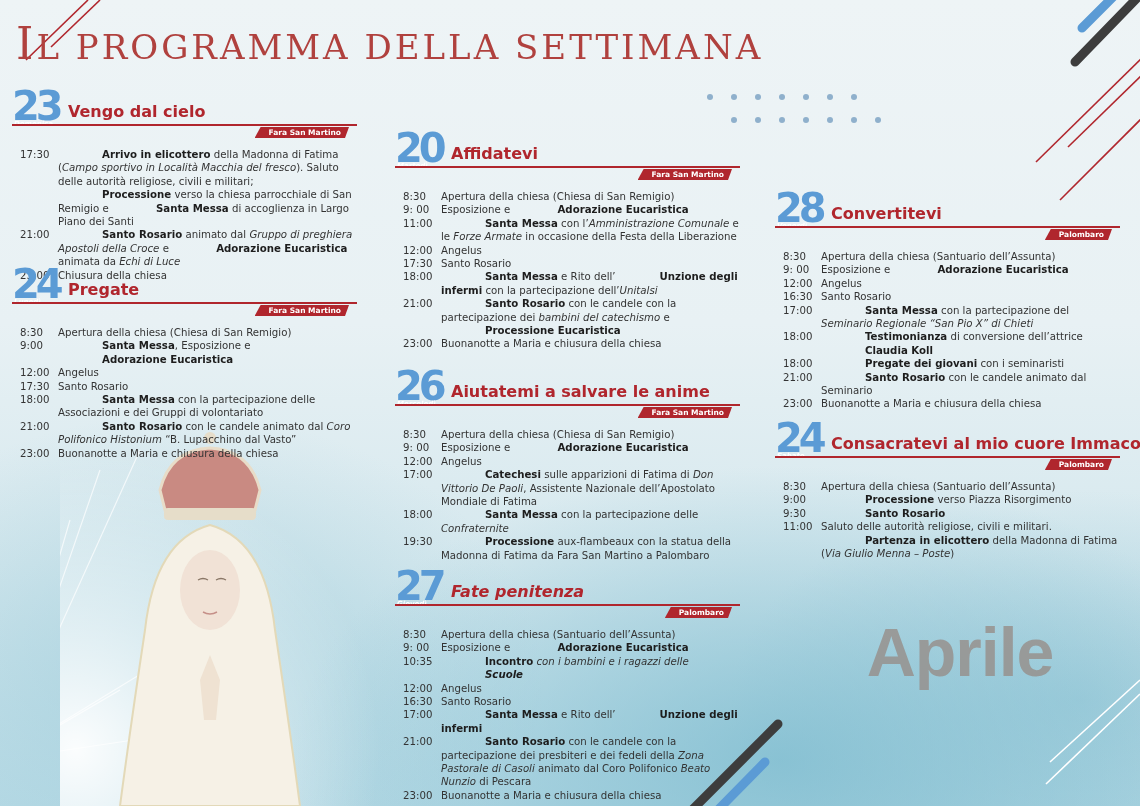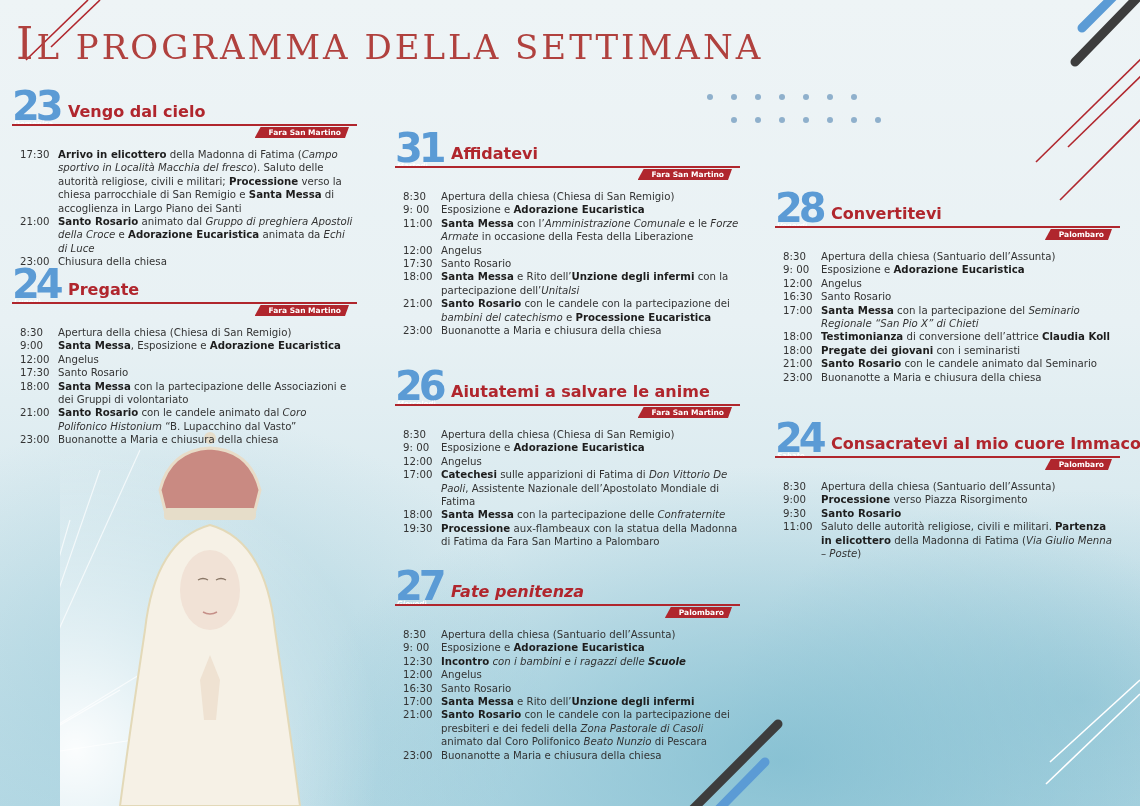--- a/index.html
+++ b/index.html
@@ -46,21 +46,21 @@
   }
   .loc-tag {
     position: absolute; right: 8px; top: 37px;
     background: #b0262d; color: #fff; font-size: 7.5px; font-weight: bold; 
     padding: 1px 8px 1px 14px; clip-path: polygon(6px 0, 100% 0, calc(100% - 4px) 100%, 0 100%);
   }
   .events { margin-top: 6px; padding-left: 8px; }
   .ev { display: flex; font-size: 10.2px; line-height: 13.4px; }
   .ev .t { width: 38px; flex: 0 0 38px; color: #333; }
   .ev .d { flex: 1; color: #333; }
-  .ev .d b { color: #1d1d1d; }
+  .ev .d b { color: #1d1d1d; margin-left: 44px; }
 
   .month {
     position: absolute; left: 840px; top: 612px; width: 240px; text-align: center;
     font-family: "Liberation Sans", sans-serif; font-weight: bold; font-size: 68px;
     color: rgba(150,140,135,0.78); line-height: 80px; letter-spacing: -1px;
   }
   .madonna { position: absolute; left: 60px; top: 430px; width: 320px; height: 376px; }
 </style>
 </head>
 <body>
@@ -133,20 +133,21 @@
   <path d="M143 182 q7 4 14 0" stroke="#c58f88" stroke-width="1.5" fill="none"></path>
 
   <path d="M140 250 L150 225 L160 250 L156 290 L144 290 Z" fill="#efe2d2"></path>
 </svg>
 
 <h1 class="title">
   <span class="cap">I</span><span class="sc">l programma della settimana</span>
 </h1>
 
 <div class="month">
+  <div>Aprile</div>
 </div>
 
 <section class="day" style="left:12px;top:90px">
     <div class="day-head">
       <span class="day-num">23</span>
       <span class="day-name">Domenica</span>
       <span class="day-title">Vengo dal cielo</span>
       <div class="day-rule"></div>
       <span class="loc-tag">Fara San Martino</span>
     </div>
@@ -201,21 +202,21 @@
           <span class="d"><b>Santo Rosario</b> con le candele animato dal <i>Coro Polifonico Histonium</i> “B. Lupacchino dal Vasto”</span>
         </div>
         <div class="ev">
           <span class="t">23:00</span>
           <span class="d">Buonanotte a Maria e chiusura della chiesa</span>
         </div>
     </div>
   </section>
 <section class="day" style="left:395px;top:132px">
     <div class="day-head">
-      <span class="day-num">31</span>
+      <span class="day-num">20</span>
       <span class="day-name">Martedì</span>
       <span class="day-title">Affidatevi</span>
       <div class="day-rule"></div>
       <span class="loc-tag">Fara San Martino</span>
     </div>
     <div class="events" style="margin-top:14px">
 
         <div class="ev">
           <span class="t">8:30</span>
           <span class="d">Apertura della chiesa (Chiesa di San Remigio)</span>
@@ -298,21 +299,21 @@
 
         <div class="ev">
           <span class="t">8:30</span>
           <span class="d">Apertura della chiesa (Santuario dell’Assunta)</span>
         </div>
         <div class="ev">
           <span class="t">9: 00</span>
           <span class="d">Esposizione e <b>Adorazione Eucaristica</b></span>
         </div>
         <div class="ev">
-          <span class="t">12:30</span>
+          <span class="t">10:35</span>
           <span class="d"><b>Incontro</b> <i>con i bambini e i ragazzi delle</i> <b><i>Scuole</i></b></span>
         </div>
         <div class="ev">
           <span class="t">12:00</span>
           <span class="d">Angelus</span>
         </div>
         <div class="ev">
           <span class="t">16:30</span>
           <span class="d">Santo Rosario</span>
         </div>

